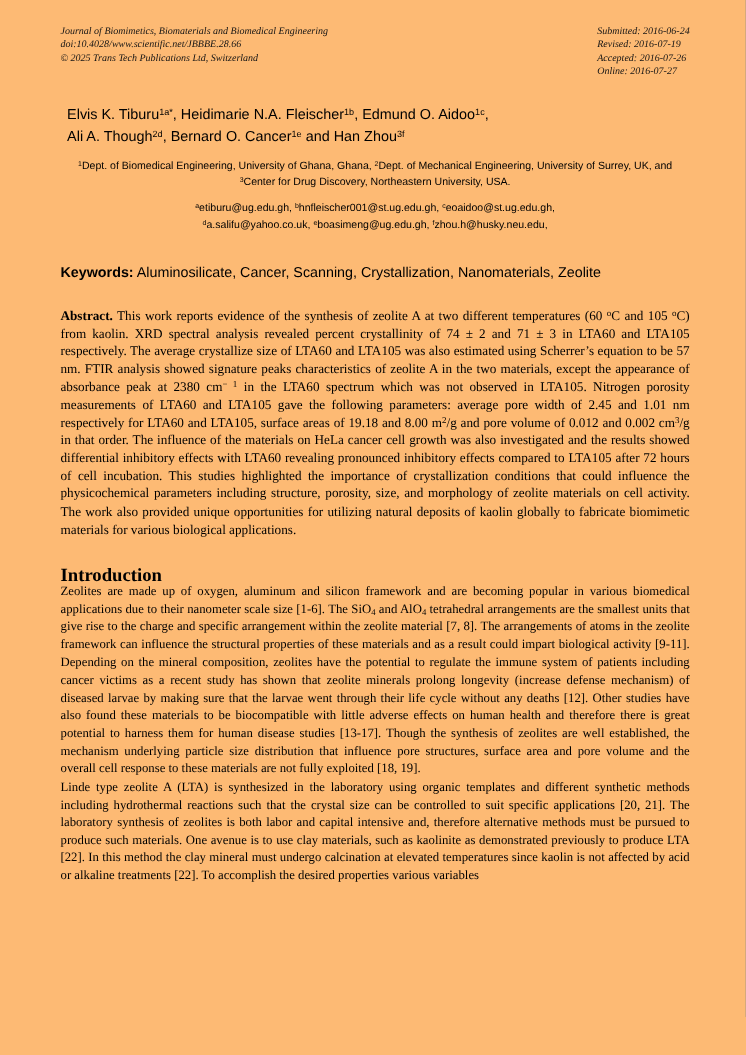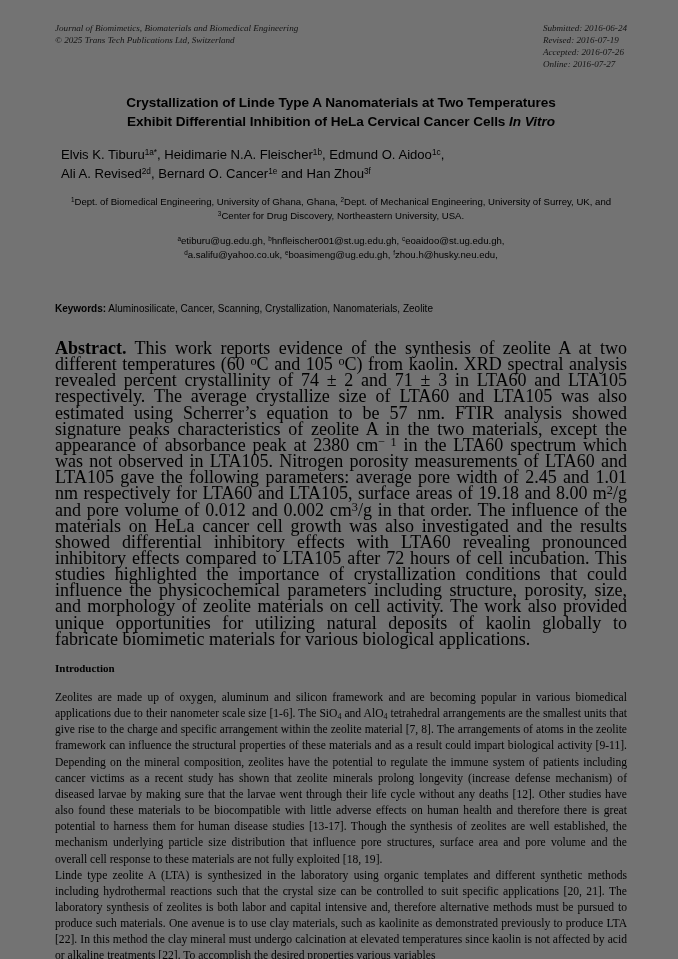--- a/index.html
+++ b/index.html
@@ -5,21 +5,21 @@
 <style>
   html, body {
     margin: 0;
     padding: 0;
     background: #8a8a8a;
   }
   .page {
     position: relative;
     width: 678px;
     height: 959px;
-    background: #737373;
+    background: #fdba74;
     overflow: hidden;
     box-sizing: border-box;
   }
   .content {
     position: absolute;
     left: 55px;
     top: 22px;
     width: 572px;
   }
 
@@ -84,92 +84,88 @@
     text-align: center;
     color: #000;
     margin: 0 auto;
     width: 560px;
   }
   .emails sup { font-size: 0.66em; vertical-align: 0.45em; line-height: 0; }
 
   
   .keywords {
     font-family: "Liberation Sans", "DejaVu Sans", sans-serif;
-    font-size: 10px;
+    font-size: 13px;
     line-height: 14px;
     color: #000;
-    margin-top: 40px;
+    margin-top: 29px;
   }
   .keywords .kw-label { font-weight: bold; }
 
   
   .abstract {
     font-family: "Liberation Serif", "DejaVu Serif", serif;
-    font-size: 18px;
+    font-size: 12px;
     line-height: 16.15px;
     text-align: justify;
     text-justify: inter-word;
     color: #000;
     margin-top: 24px;
   }
   .abstract .ab-label { font-weight: bold; }
 
   .sec-head {
     font-family: "Liberation Serif", "DejaVu Serif", serif;
     font-weight: bold;
-    font-size: 11px;
+    font-size: 17px;
     line-height: 15px;
     color: #000;
-    margin-top: 14px;
+    margin-top: 26px;
   }
 
   .body-p {
     font-family: "Liberation Serif", "DejaVu Serif", serif;
     font-size: 11.6px;
     line-height: 16.15px;
     text-align: justify;
     text-justify: inter-word;
     color: #000;
-    margin-top: 14px;
   }
   .body-p.tight { margin-top: 0; }
 
   sup.sp { font-size: 0.68em; vertical-align: 0.42em; line-height: 0; }
   sub.sb { font-size: 0.68em; vertical-align: -0.22em; line-height: 0; }
 </style>
 </head>
 <body>
 
 <div class="page">
   <div class="content">
 
     <div class="masthead">
       <div class="masthead-left">
         <div>Journal of Biomimetics, Biomaterials and Biomedical Engineering</div>
+        <div>doi:10.4028/www.scientific.net/JBBBE.28.66</div>
         <div>© 2025 Trans Tech Publications Ltd, Switzerland</div>
       </div>
       <div class="masthead-right">
         <div>Submitted: 2016-06-24</div>
         <div>Revised: 2016-07-19</div>
         <div>Accepted: 2016-07-26</div>
         <div>Online: 2016-07-27</div>
       </div>
     </div>
 
-    <h1 class="title">
-      <span>Crystallization of Linde Type A Nanomaterials at Two Temperatures</span><br>
-      <span>Exhibit Differential Inhibition of HeLa Cervical Cancer Cells </span><span class="ital">In Vitro</span>
-    </h1>
 
     <div class="authors">
       <span>
         <span>Elvis K. Tiburu</span><sup>1a*</sup><span>, </span><span>Heidimarie N.A. Fleischer</span><sup>1b</sup><span>, </span><span>Edmund O. Aidoo</span><sup>1c</sup><span>,</span>
       </span><br>
       <span>
-        <span>Ali A. Revised</span><sup>2d</sup><span>, </span><span>Bernard O. Cancer</span><sup>1e</sup><span> and </span><span>Han Zhou</span><sup>3f</sup>
+        <span>Ali A. Though</span><sup>2d</sup><span>, </span><span>Bernard O. Cancer</span><sup>1e</sup><span> and </span><span>Han Zhou</span><sup>3f</sup>
       </span>
     </div>
 
     <div class="affil"><sup>1</sup><span>Dept. of Biomedical Engineering, University of Ghana, Ghana, </span><sup>2</sup><span>Dept. of Mechanical Engineering, University of Surrey, UK, and </span><sup>3</sup><span>Center for Drug Discovery, Northeastern University, USA.</span></div>
 
     <div class="emails"><sup>a</sup><span>etiburu@ug.edu.gh</span><span>, </span><sup>b</sup><span>hnfleischer001@st.ug.edu.gh</span><span>, </span><sup>c</sup><span>eoaidoo@st.ug.edu.gh</span><span>,</span><br><sup>d</sup><span>a.salifu@yahoo.co.uk</span><span>, </span><sup>e</sup><span>boasimeng@ug.edu.gh</span><span>, </span><sup>f</sup><span>zhou.h@husky.neu.edu</span><span>,</span></div>
 
     <div class="keywords"><span class="kw-label">Keywords:</span><span> Aluminosilicate, Cancer, Scanning, Crystallization, Nanomaterials, Zeolite</span></div>
 
     <div class="abstract"><span class="ab-label">Abstract.</span><span> This work reports evidence of the synthesis of zeolite A at two different temperatures (60 </span><sup class="sp">o</sup><span>C and 105 </span><sup class="sp">o</sup><span>C) from kaolin. XRD spectral analysis revealed percent crystallinity of 74 ± 2 and 71 ± 3 in LTA60 and LTA105 respectively. The average crystallize size of LTA60 and LTA105 was also estimated using Scherrer’s equation to be 57 nm. FTIR analysis showed signature peaks characteristics of zeolite A in the two materials, except the appearance of absorbance peak at 2380 cm</span><sup class="sp">− 1</sup><span> in the LTA60 spectrum which was not observed in LTA105. Nitrogen porosity measurements of LTA60 and LTA105 gave the following parameters: average pore width of 2.45 and 1.01 nm respectively for LTA60 and LTA105,  surface areas of 19.18 and 8.00 m</span><sup class="sp">2</sup><span>/g and pore volume of 0.012 and 0.002 cm</span><sup class="sp">3</sup><span>/g in that order. The influence of the materials on HeLa cancer cell growth was also investigated and the results showed differential inhibitory effects with LTA60 revealing pronounced inhibitory effects compared to LTA105 after 72 hours of cell incubation. This studies highlighted the importance of crystallization conditions that could influence the physicochemical parameters including structure, porosity, size, and morphology of zeolite materials on cell activity. The work also provided unique opportunities for utilizing natural deposits of kaolin globally to fabricate biomimetic materials for various biological applications.</span></div>

